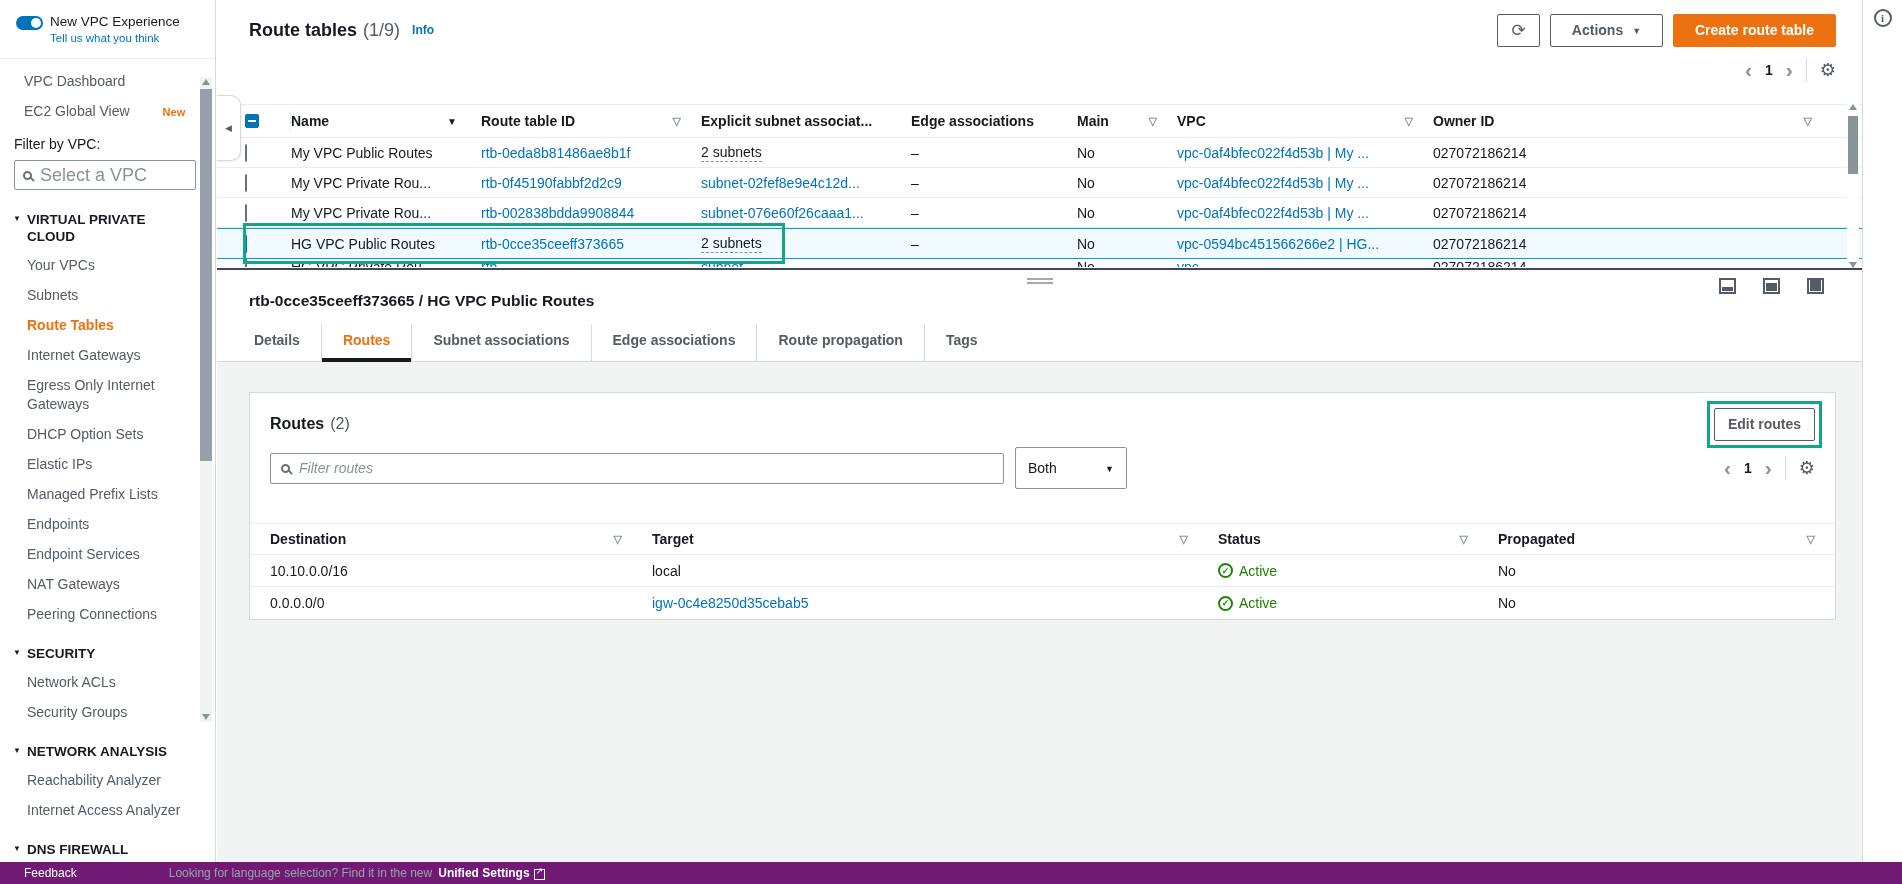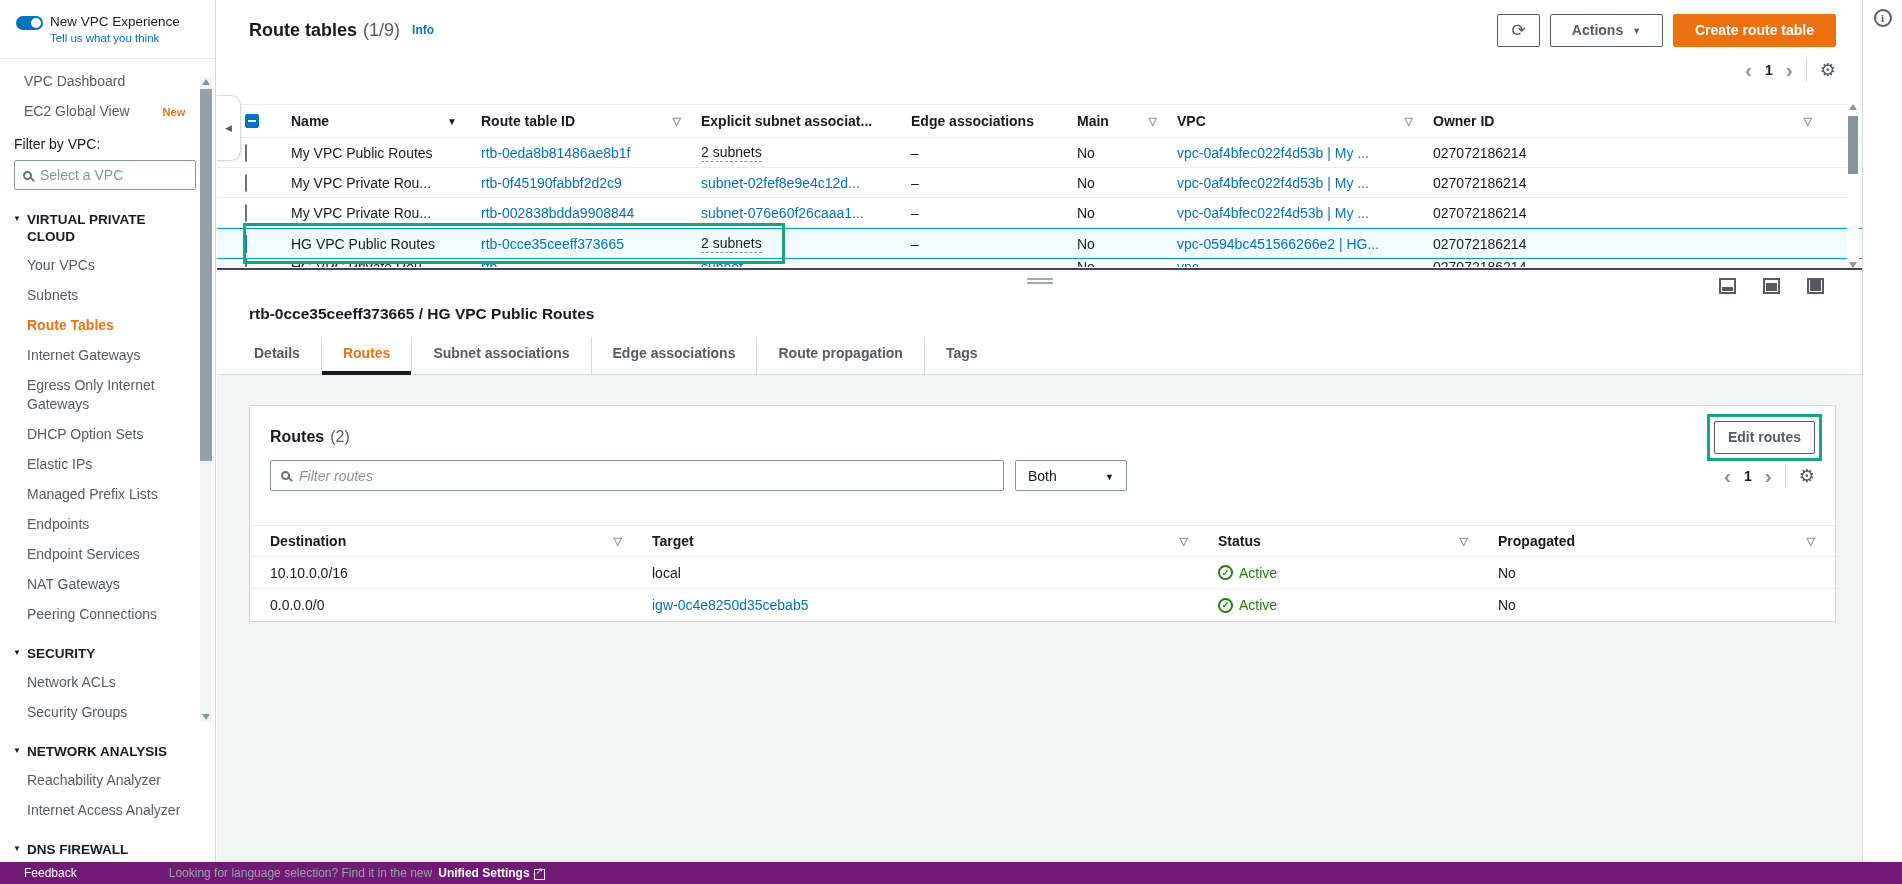--- a/index.html
+++ b/index.html
@@ -24,21 +24,21 @@
   .tri-up { top:2px; border-bottom:6px solid #879596; }
   .tri-down { bottom:2px; border-top:6px solid #879596; }
   .nav-top { list-style:none; margin-top:8px; }
   .nav-top li { margin:14px 0 0 24px; color:#545b64; cursor:pointer; }
   .badge-new { color:#ec7211; font-size:11px; font-weight:700; margin-left:5px;padding-left:28px; }
   .filter-vpc-label { margin:17px 0 0 14px; color:#16191f; }
   .vpc-search { display:flex; align-items:center; margin:8px 14px 0 14px; width:182px; height:30px;
                 border:1px solid #879596; border-radius:2px; background:#fff; padding:0 8px; }
   .mag { width:9px; height:9px; border:2px solid #687078; border-radius:50%; position:relative; flex:none; }
   .mag::after { content:""; position:absolute; width:6px; height:2px; background:#687078; transform:rotate(45deg); right:-5px; bottom:-2px; }
-  .vpc-search input { border:none; outline:none; margin-left:8px; width:130px; font-size:14px; font-family:inherit; color:#a21caf; }
+  .vpc-search input { border:none; outline:none; margin-left:8px; width:130px; font-size:18px; font-family:inherit; color:#a21caf; }
   .vpc-search input::placeholder { color:#879596; }
   .nav-section-title { display:flex; margin:21px 0 0 13px; font-size:13.5px; font-weight:700; color:#16191f; }
   .caret-sm { font-size:8px; color:#16191f; margin:3px 6px 0 0; flex:none; }
   .nav-section-title .t { width:150px; line-height:17px; }
   .nav-list { list-style:none; }
   .nav-list li { margin:11px 0 0 27px; color:#545b64; cursor:pointer; line-height:19px; width:160px; }
   .nav-list li.active { color:#ec7211; font-weight:700; }
 
   .collapse-tab { position:absolute; left:216px; top:95px; width:25px; height:66px; background:#fff;
                   border:1px solid #d5dbdb; border-left-color:#fff; border-radius:0 10px 10px 0;
@@ -111,37 +111,37 @@
   .detail-pane { height:592px; display:flex; flex-direction:column; background:#fff; }
   .drag-row { height:22px; position:relative; }
   .drag-handle { width:26px; margin:8px auto 0 auto; cursor:row-resize; }
   .drag-handle div { height:2px; background:#a2a9b0; margin-top:2px; }
   .panel-icons { position:absolute; right:38px; top:8px; display:flex; gap:27px; }
   .p-ico { width:17px; height:16px; border:2px solid #545b64; position:relative; cursor:pointer; }
   .p-ico::after { content:""; position:absolute; left:1px; right:1px; bottom:1px; background:#545b64; }
   .p-ico.s1::after { height:4px; }
   .p-ico.s2::after { height:8px; }
   .p-ico.s3::after { height:11px; }
-  .d-title { padding-left:32px; margin-top:13px; font-size:15.5px; font-weight:700; }
+  .d-title { padding-left:32px; margin-top:0; font-size:15.5px; font-weight:700; }
   .tabs-wrap { border-bottom:1px solid #d5dbdb; margin-top:14px; }
   .tabs { display:flex; margin-left:16px; }
   .tab { padding:8px 21px 13px 21px; font-weight:700; color:#545b64; cursor:pointer; position:relative; }
   .tab:not(:first-child) { border-left:1px solid #d5dbdb; }
   .tab.active { color:#ec7211; }
   .tab.active::after { content:""; position:absolute; left:0; right:0; bottom:-1px; height:4px; background:#16191f; }
   .d-body { flex:1; background:#f2f3f3; padding:30px 26px 0 32px; }
 
   .card { background:#fff; border:1px solid #d5dbdb; }
   .card-hd { display:flex; align-items:center; padding:10px 13px 0 20px; height:52px; }
   .card-title { font-size:16px; font-weight:700; }
   .annotate-box { margin-left:auto; border:3px solid #15a584; padding:4px; }
   .edit-btn { width:101px; }
   .card-filter { display:flex; align-items:center; padding:0 20px; margin-top:2px; }
   .card-filter .search-box { width:734px; }
-  .select-box { width:112px; height:31px; border:1px solid #879596; border-radius:2px; margin-left:11px;
+  .select-box { width:112px; height:42px; border:1px solid #879596; border-radius:2px; margin-left:11px;
                 display:flex; align-items:center; padding:0 12px; cursor:pointer; }
   .select-box .caret { margin-left:auto; color:#16191f; }
   .card-table { margin-top:34px; }
   .rtr { display:flex; align-items:center; height:32px; border-bottom:1px solid #eaeded; padding:0 20px; }
   .rthead { border-top:1px solid #eaeded; font-weight:700; }
   .rtr:last-child { border-bottom:none; }
   .rc-dest { width:382px; flex:none; display:flex; align-items:center; }
   .rc-target { width:566px; flex:none; display:flex; align-items:center; }
   .rc-status { width:280px; flex:none; display:flex; align-items:center; }
   .rc-prop { flex:1; display:flex; align-items:center; }

